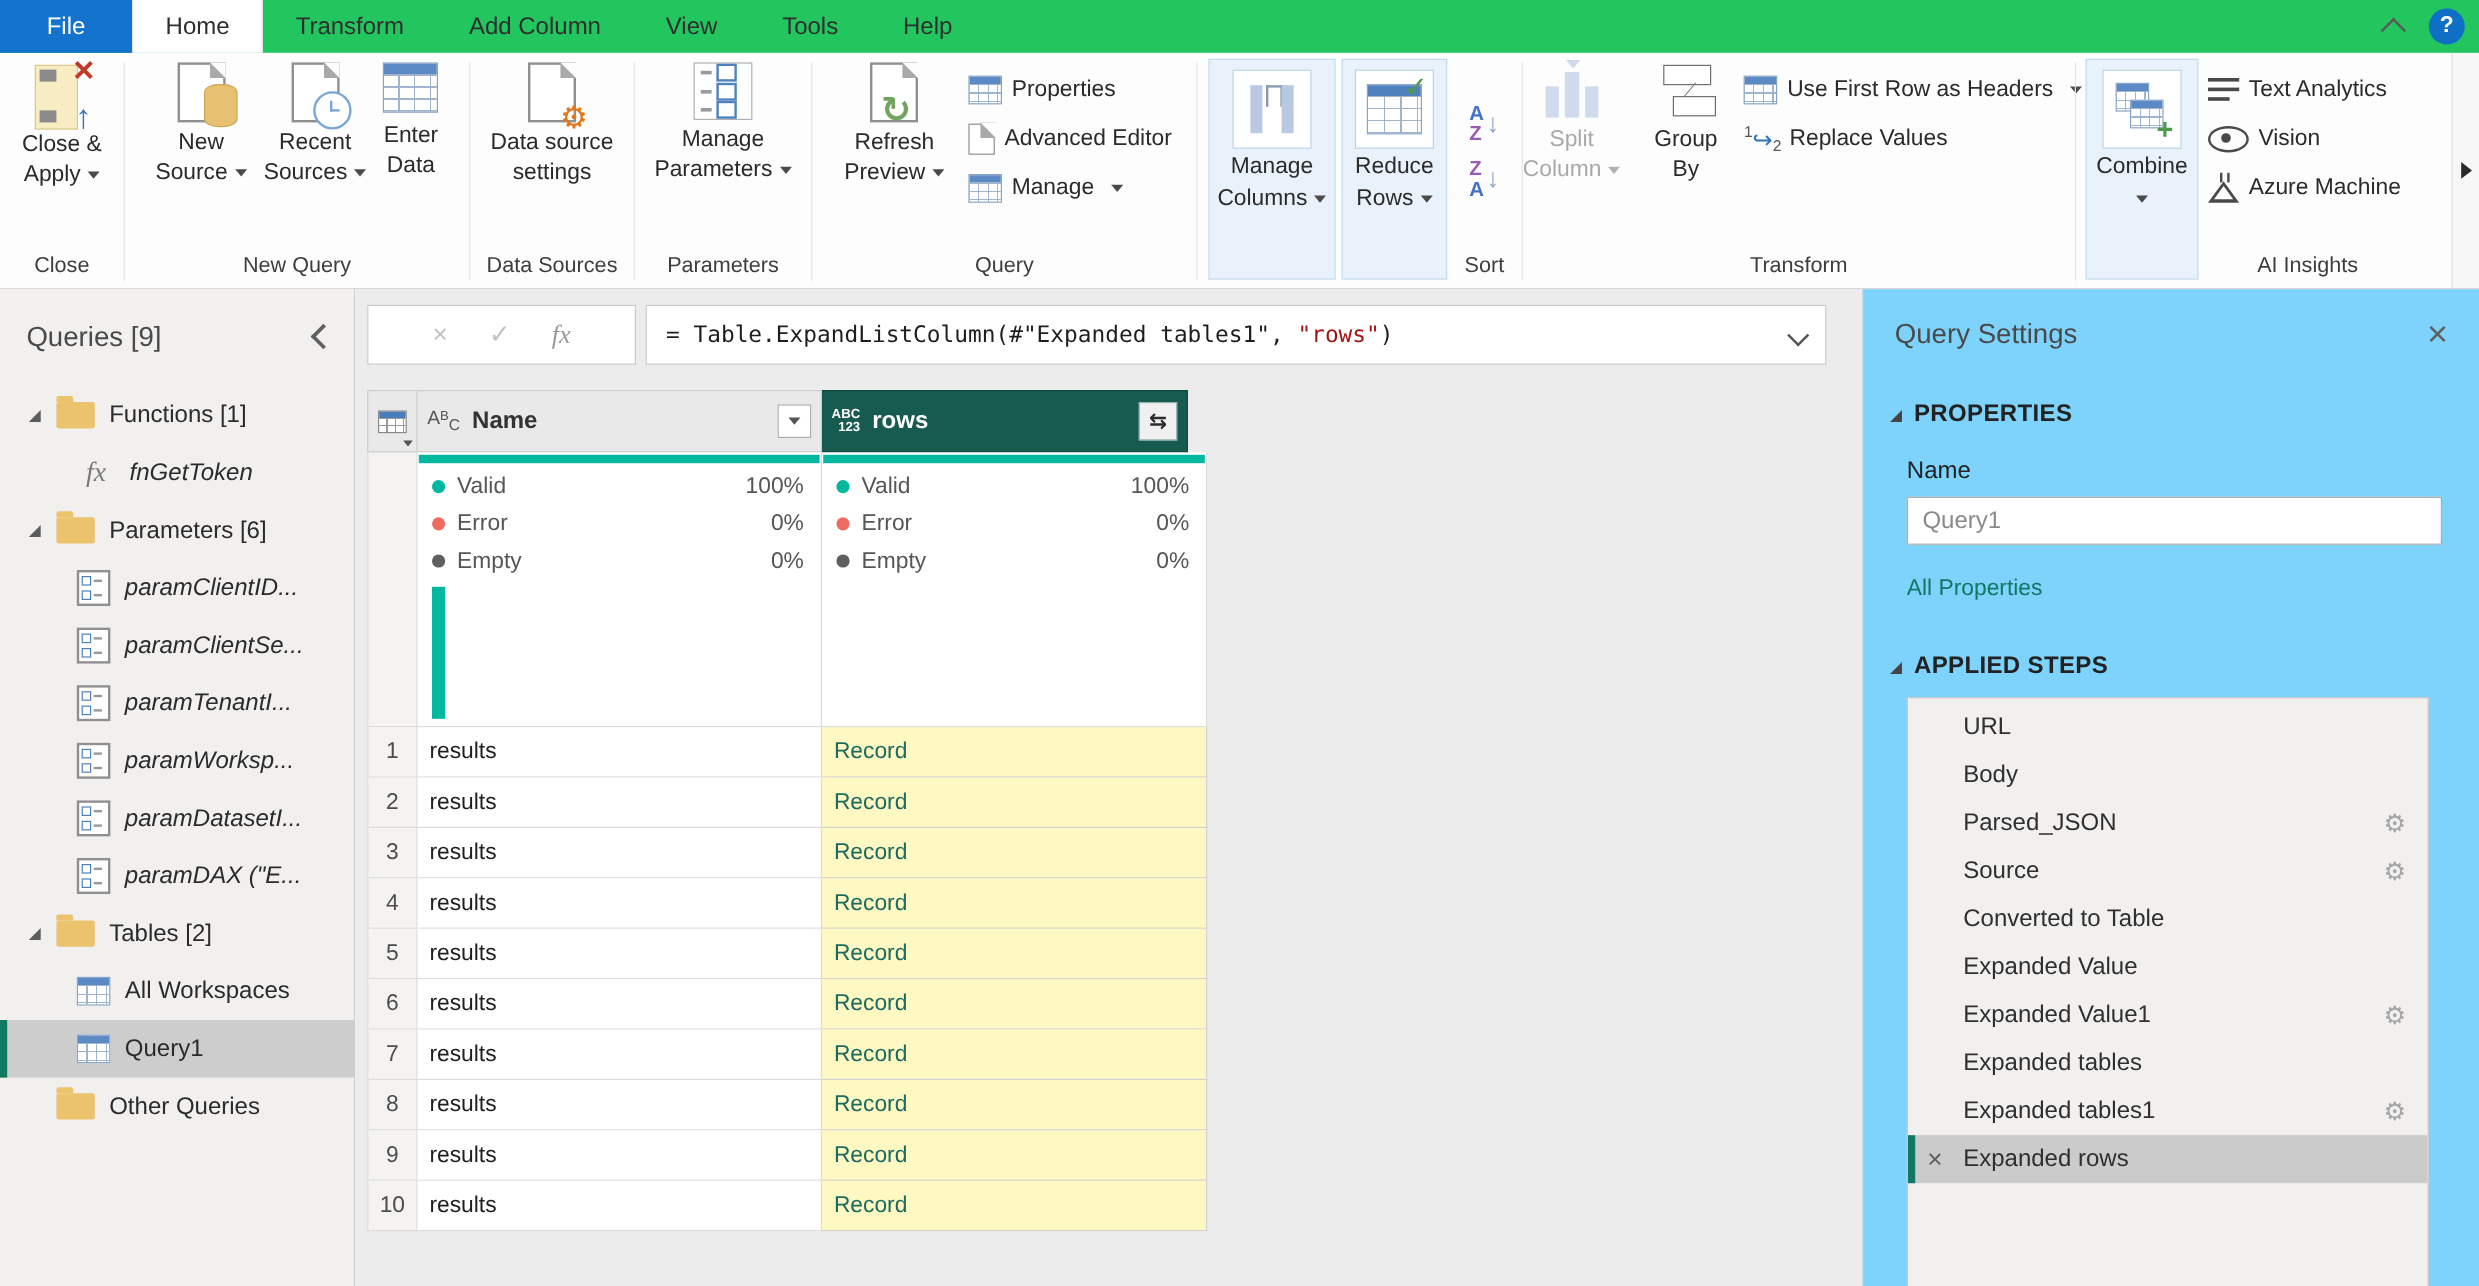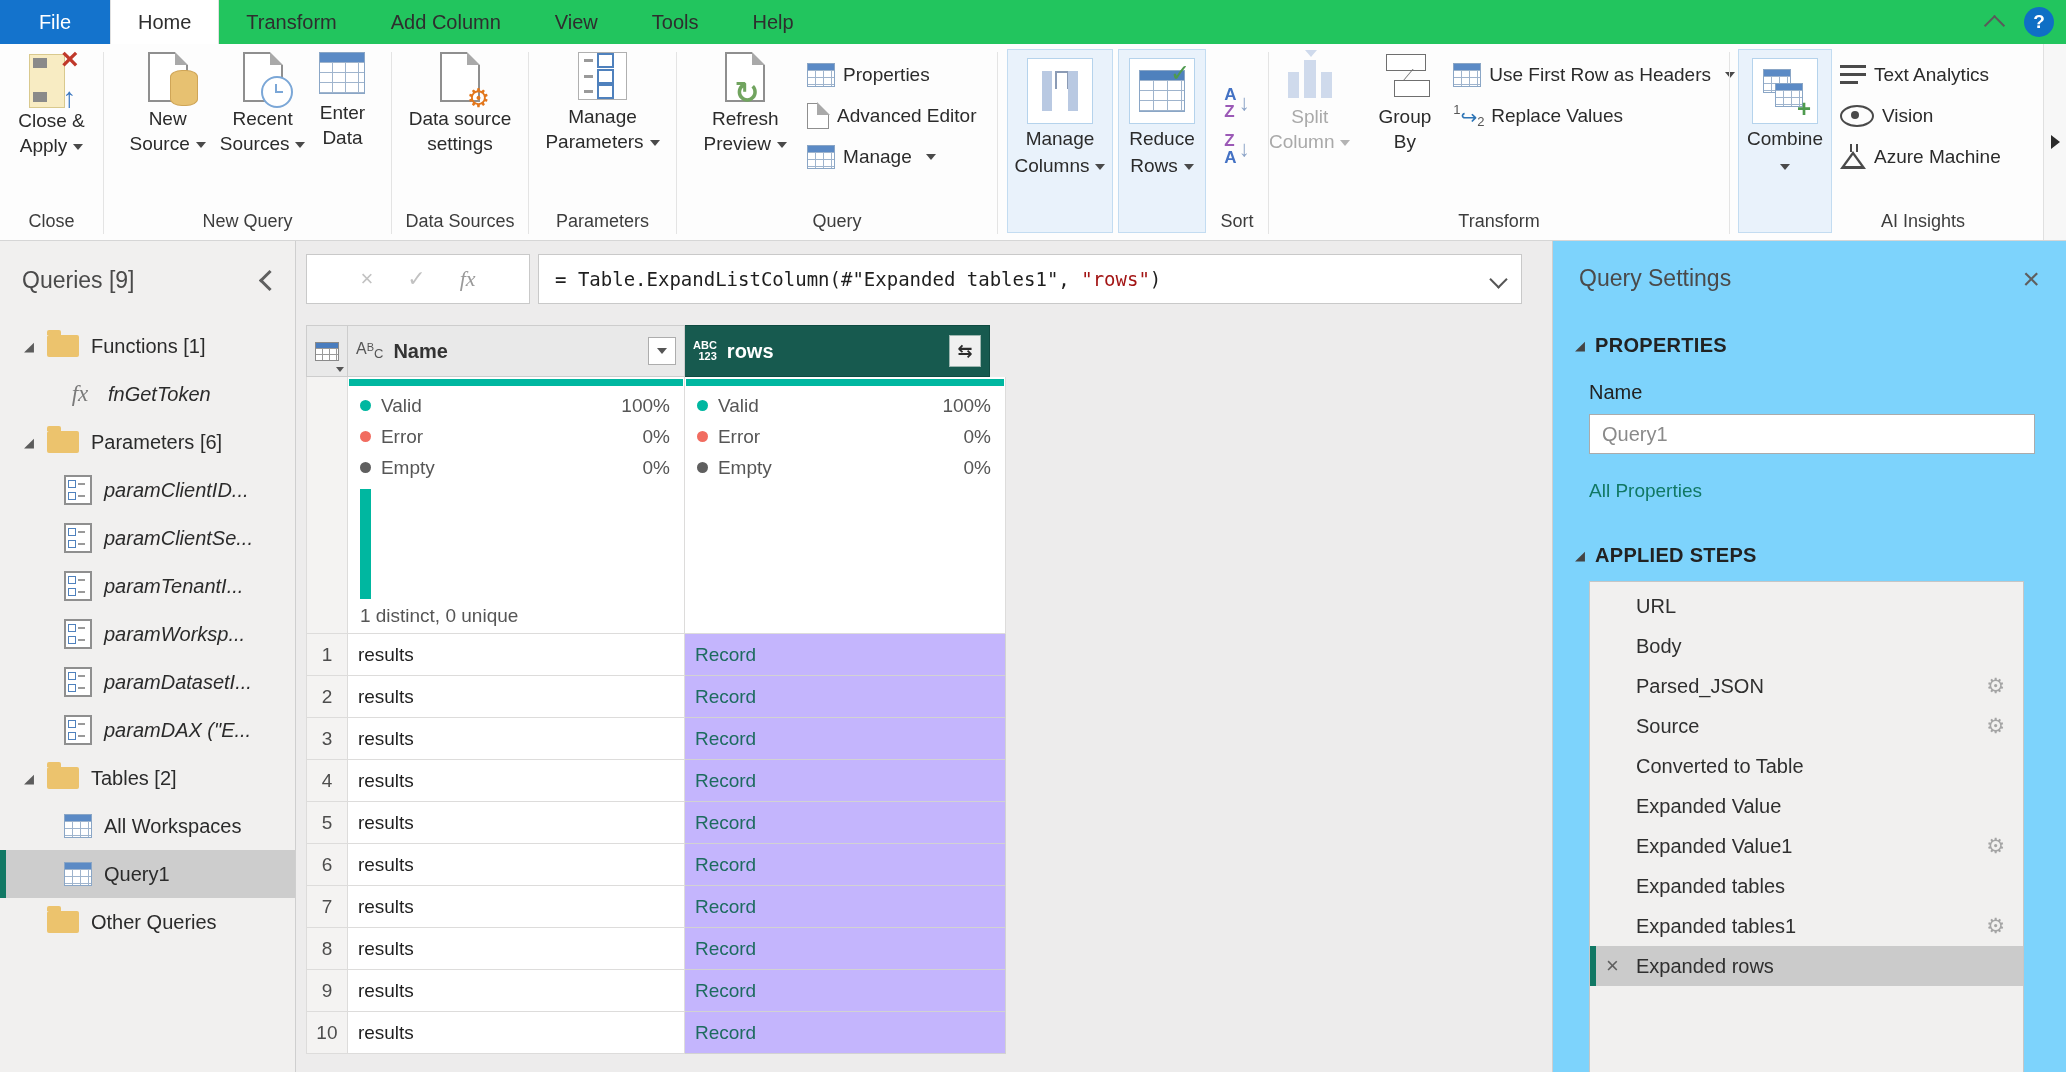--- a/index.html
+++ b/index.html
@@ -165,21 +165,21 @@
   .sline{display:flex;align-items:center;height:31px;padding:0 14px 0 12px;font-size:19px;color:#565656;}
   .sline .dot{width:11px;height:11px;border-radius:50%;margin-right:10px;}
   .dot.valid{background:#00b7a0;} .dot.err{background:#f16c60;} .dot.emp{background:#5f5f5f;}
   .sline .pct{margin-left:auto;}
   .dist{height:122px;position:relative;}
   .dist .bar{position:absolute;left:12px;top:6px;width:11px;height:110px;background:#00b7a0;}
   .caption{height:28px;font-size:19px;color:#565656;padding-left:12px;}
   .trow{display:flex;height:42px;}
   .ncell{width:40px;background:#f4f3f2;border-left:1px solid #dddcdb;border-right:1px solid #dddcdb;border-bottom:1px solid #dddcdb;display:flex;align-items:center;justify-content:center;font-size:19px;color:#4d4d4d;}
   .namecell{width:327px;background:#fff;border-right:1px solid #dddcdb;border-bottom:1px solid #dddcdb;display:flex;align-items:center;padding-left:10px;font-size:19px;color:#1f1f1f;cursor:cell;}
-  .valcell{width:311px;background:#c4b5fd;border-right:1px solid #d2d2d2;border-bottom:1px solid #d2d2d2;display:flex;align-items:center;padding-left:10px;font-size:19px;color:#1d6b5f;cursor:cell;}
+  .valcell{width:311px;background:#fef9c3;border-right:1px solid #d2d2d2;border-bottom:1px solid #d2d2d2;display:flex;align-items:center;padding-left:10px;font-size:19px;color:#1d6b5f;cursor:cell;}
   
   .panel{width:513px;background:#7dd3fc;border-left:1px solid #cfcfcf;display:flex;flex-direction:column;padding:0 0 0 0;}
   .p-head{display:flex;align-items:center;padding:24px 26px 0 26px;}
   .p-title{font-size:23px;color:#4a4a4a;flex:1;}
   .p-close{font-size:30px;color:#5f5f5f;cursor:pointer;line-height:24px;}
   .p-sect{display:flex;align-items:center;gap:10px;padding:0 0 0 22px;margin-top:42px;}
   .p-sect .tri{font-size:13px;color:#444;}
   .p-sect .st{font-size:20px;font-weight:bold;color:#222;letter-spacing:.3px;}
   .p-namelbl{font-size:20px;color:#222;margin:24px 0 0 36px;}
   .p-input{margin:10px 0 0 36px;width:420px;height:38px;border:1px solid #ababab;background:#fff;font-size:20px;color:#8a8a8a;padding:0 12px;font-family:inherit;}
@@ -638,21 +638,20 @@
                   <span class="pct">0%</span>
                 </div>
               <div class="sline">
                   <span class="dot emp"></span>
                   <span>Empty</span>
                   <span class="pct">0%</span>
                 </div>
               <div class="dist">
                   <span class="bar"></span>
                 </div>
-              <div class="caption">1 distinct, 0 unique</div>
             </div>
             <div class="statcell second">
               <div class="qbar"></div>
               <div class="sline">
                   <span class="dot valid"></span>
                   <span>Valid</span>
                   <span class="pct">100%</span>
                 </div>
               <div class="sline">
                   <span class="dot err"></span>

